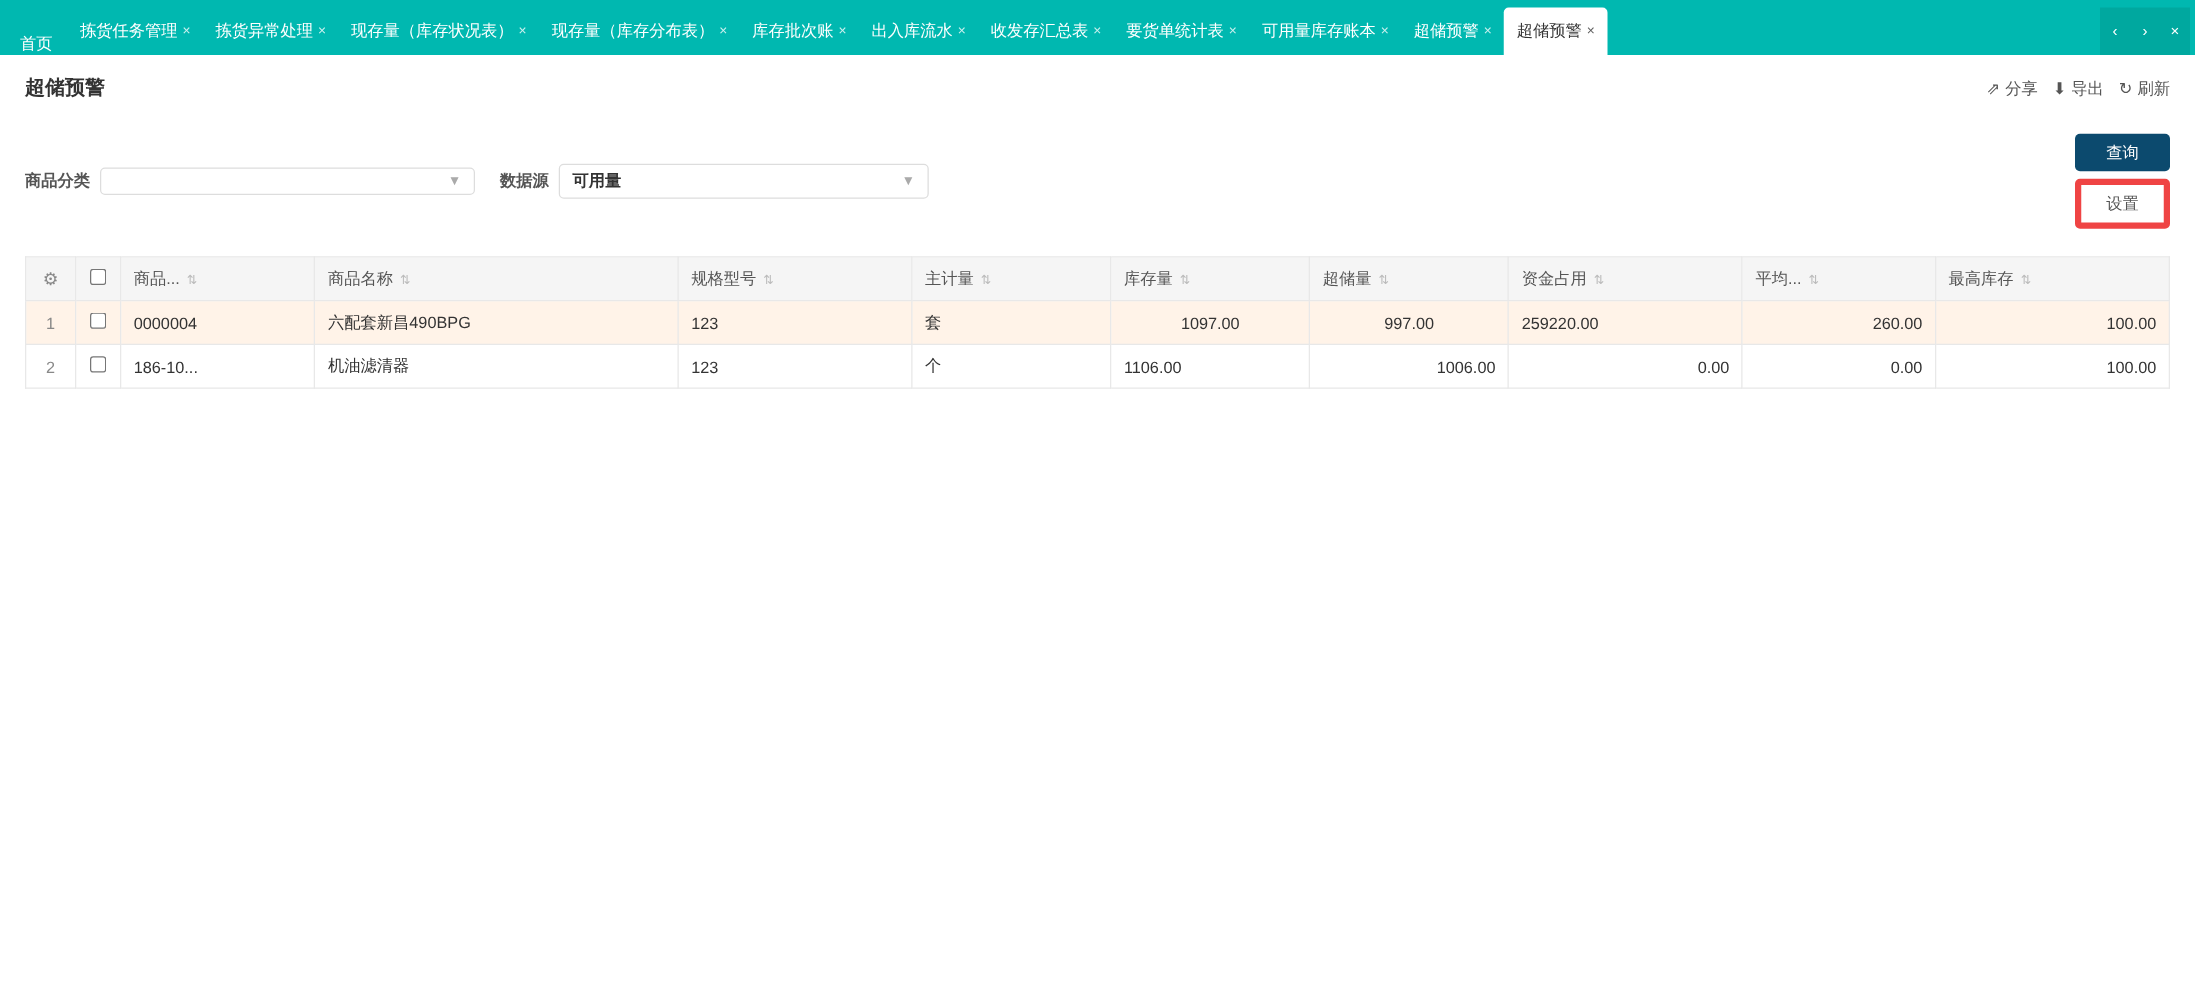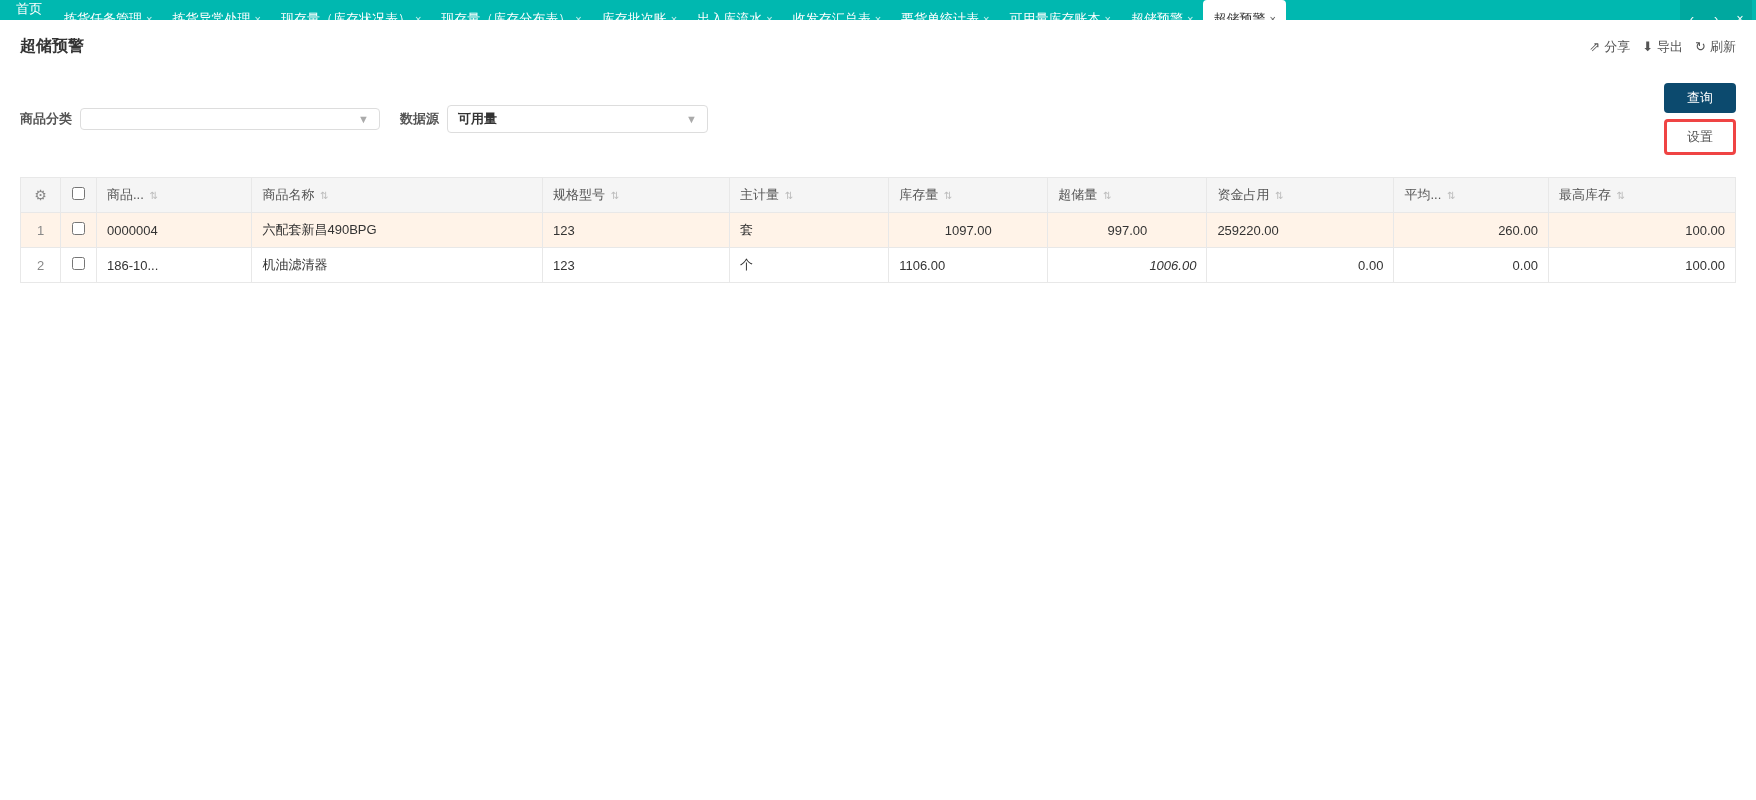--- a/index.html
+++ b/index.html
@@ -1,23 +1,23 @@
 <!DOCTYPE html>
 <html><head>
   <meta charset="utf-8">
   <style>
     * { margin: 0; padding: 0; box-sizing: border-box; }
     body { font-family: "Microsoft YaHei", "PingFang SC", sans-serif; font-size: 13px; background: #fff; color: #333; overflow-x: hidden; }
 
     
     .top-nav {
       display: flex;
-      align-items: flex-start;
+      align-items: flex-end;
       background: #00b8b0;
-      height: 20px;
+      height: 44px;
       padding: 0 4px;
       overflow: hidden;
     }
     .top-nav .nav-item {
       display: flex;
       align-items: center;
       padding: 0 10px;
       height: 38px;
       color: #fff;
       cursor: pointer;
@@ -126,21 +126,21 @@
       color: #fff;
       border: none;
       padding: 6px 20px;
       border-radius: 4px;
       cursor: pointer;
       font-size: 13px;
     }
     .btn-settings {
       background: #fff;
       color: #555;
-      border: 3px solid #ef4444;
+      border: 5px solid #ef4444;
       padding: 6px 20px;
       border-radius: 4px;
       cursor: pointer;
       font-size: 13px;
     }
 
     
     .data-table {
       width: 100%;
       border-collapse: collapse;
@@ -263,21 +263,21 @@
     <div class="filter-item">
       <span class="filter-label">商品分类</span>
       <div class="filter-select" style="width:300px;">
         <span></span>
         <span class="chevron">▼</span>
       </div>
     </div>
 
     <div class="filter-item">
       <span class="filter-label">数据源</span>
-      <div class="filter-select" style="width:261px;">
+      <div class="filter-select" style="width:296px;">
         <span>可用量</span>
         <span class="chevron">▼</span>
       </div>
     </div>
 
     <div style="display:flex; flex-direction:column; gap:6px; margin-left:auto;">
       <button class="btn-query">查询</button>
       <button class="btn-settings">设置</button>
     </div>
   </div>
@@ -348,21 +348,21 @@
         <tr>
       <td class="row-num">2</td>
       <td style="text-align:center;">
         <input type="checkbox" style="">
       </td>
       <td>186-10...</td>
       <td>机油滤清器</td>
       <td>123</td>
       <td>个</td>
       <td style="text-align:left;">1106.00</td>
-      <td style="text-align:right;font-style:italic;">1006.00</td>
+      <td style="text-align:right;">1006.00</td>
       <td style="text-align:right;">0.00</td>
       <td style="text-align:right;">0.00</td>
       <td style="text-align:right;">100.00</td>
     </tr>
       </tbody>
   </table>
 
 </div>
 
 </body></html>

